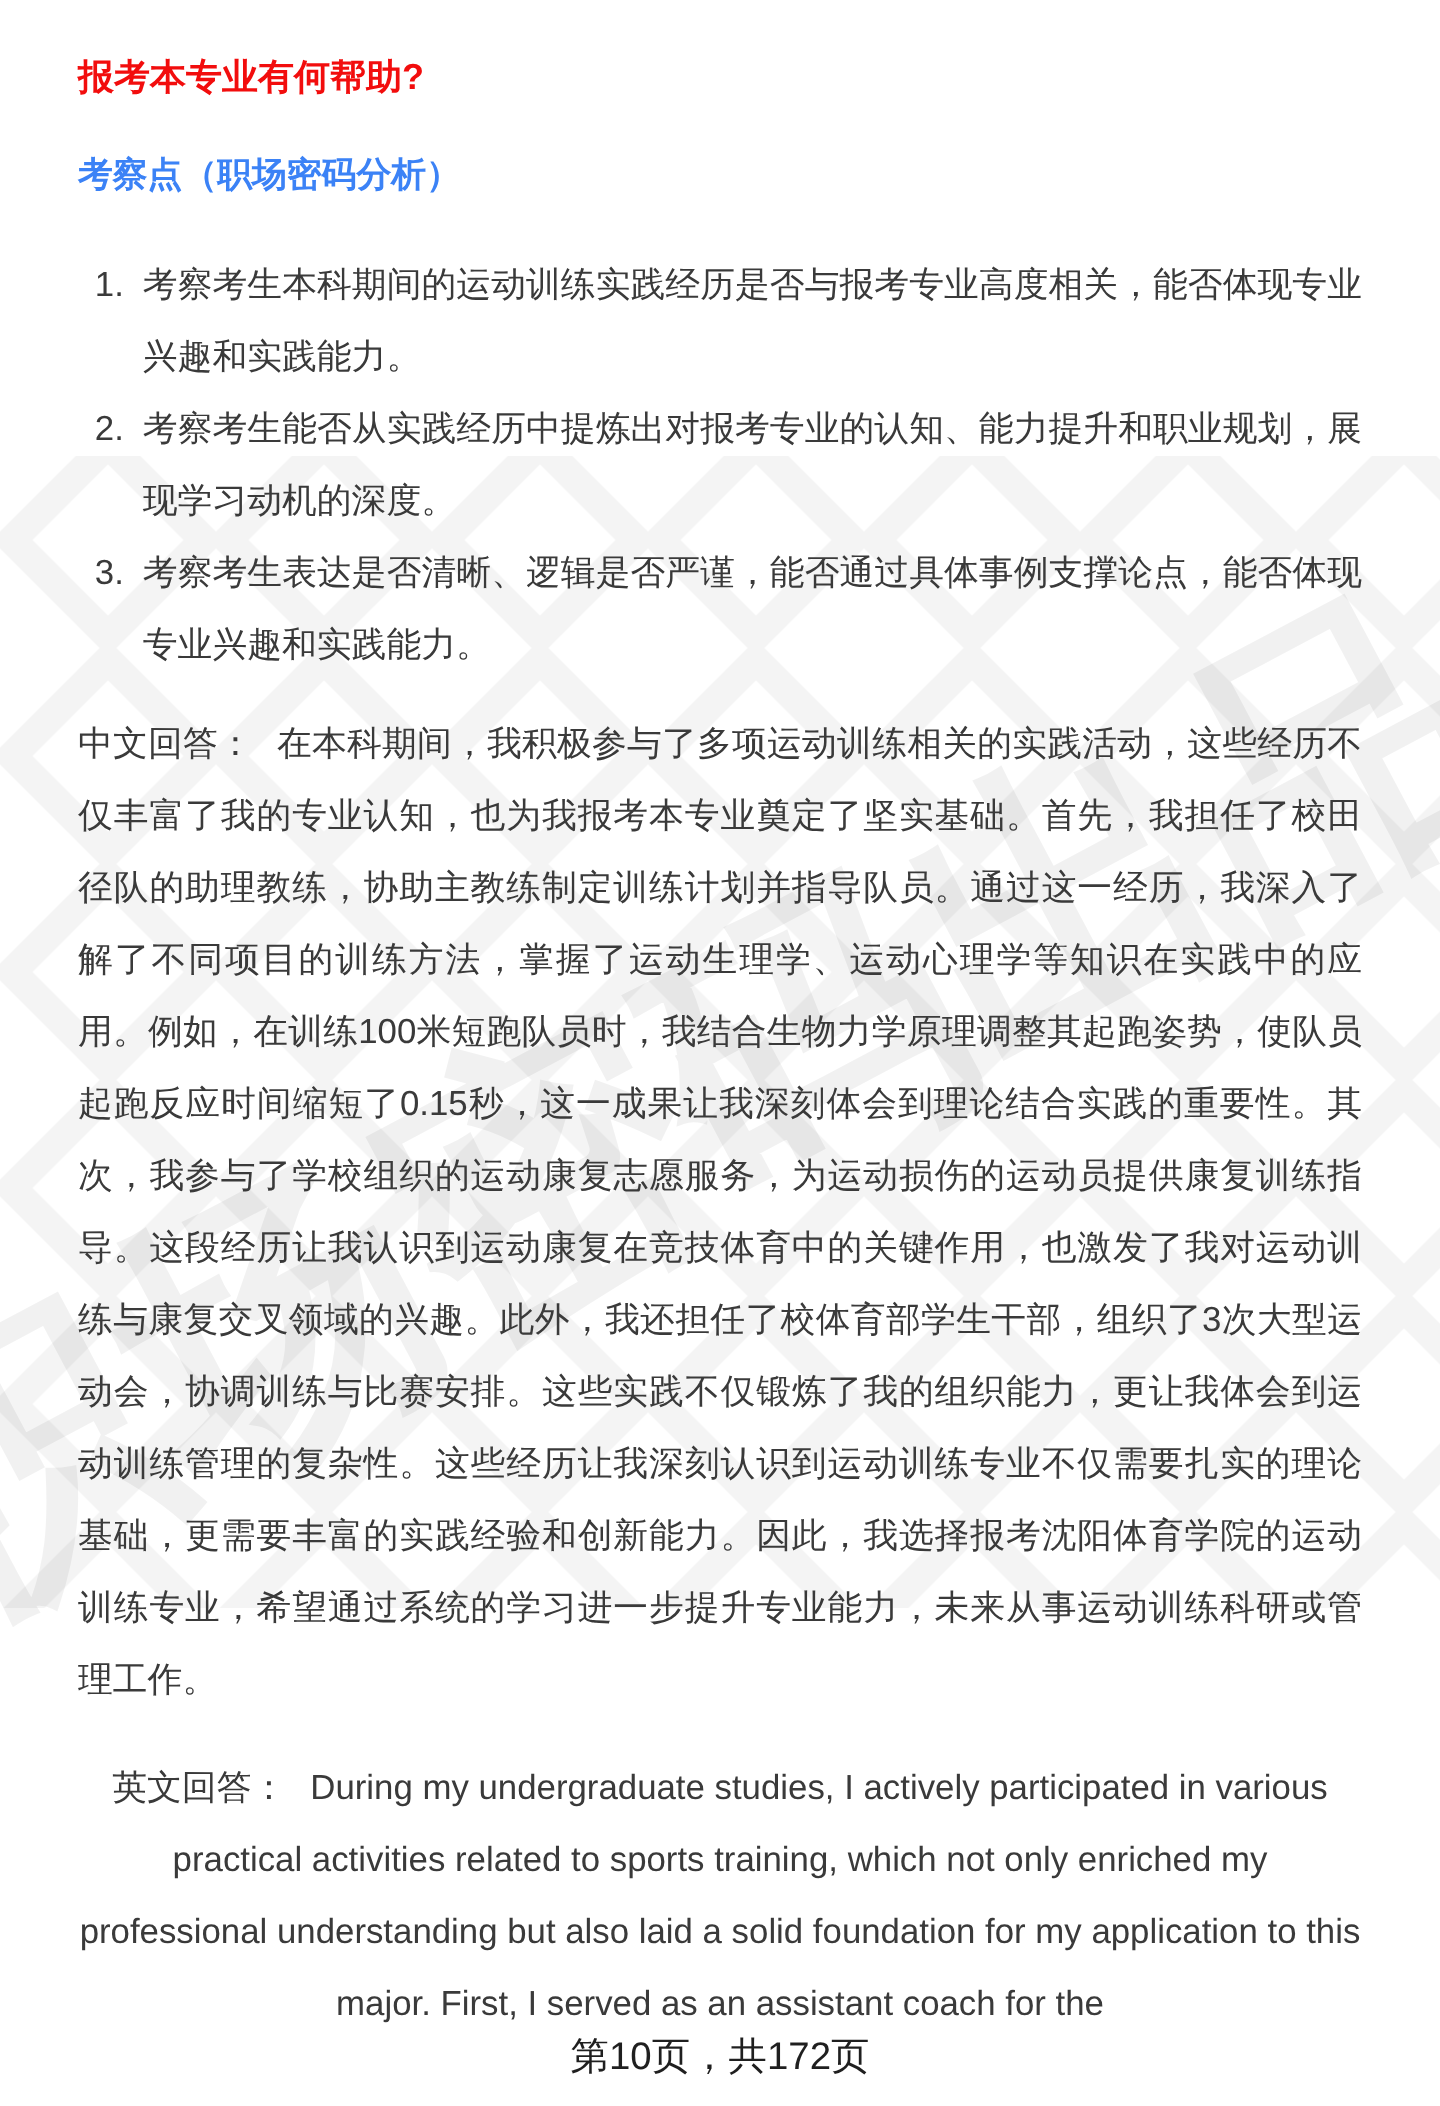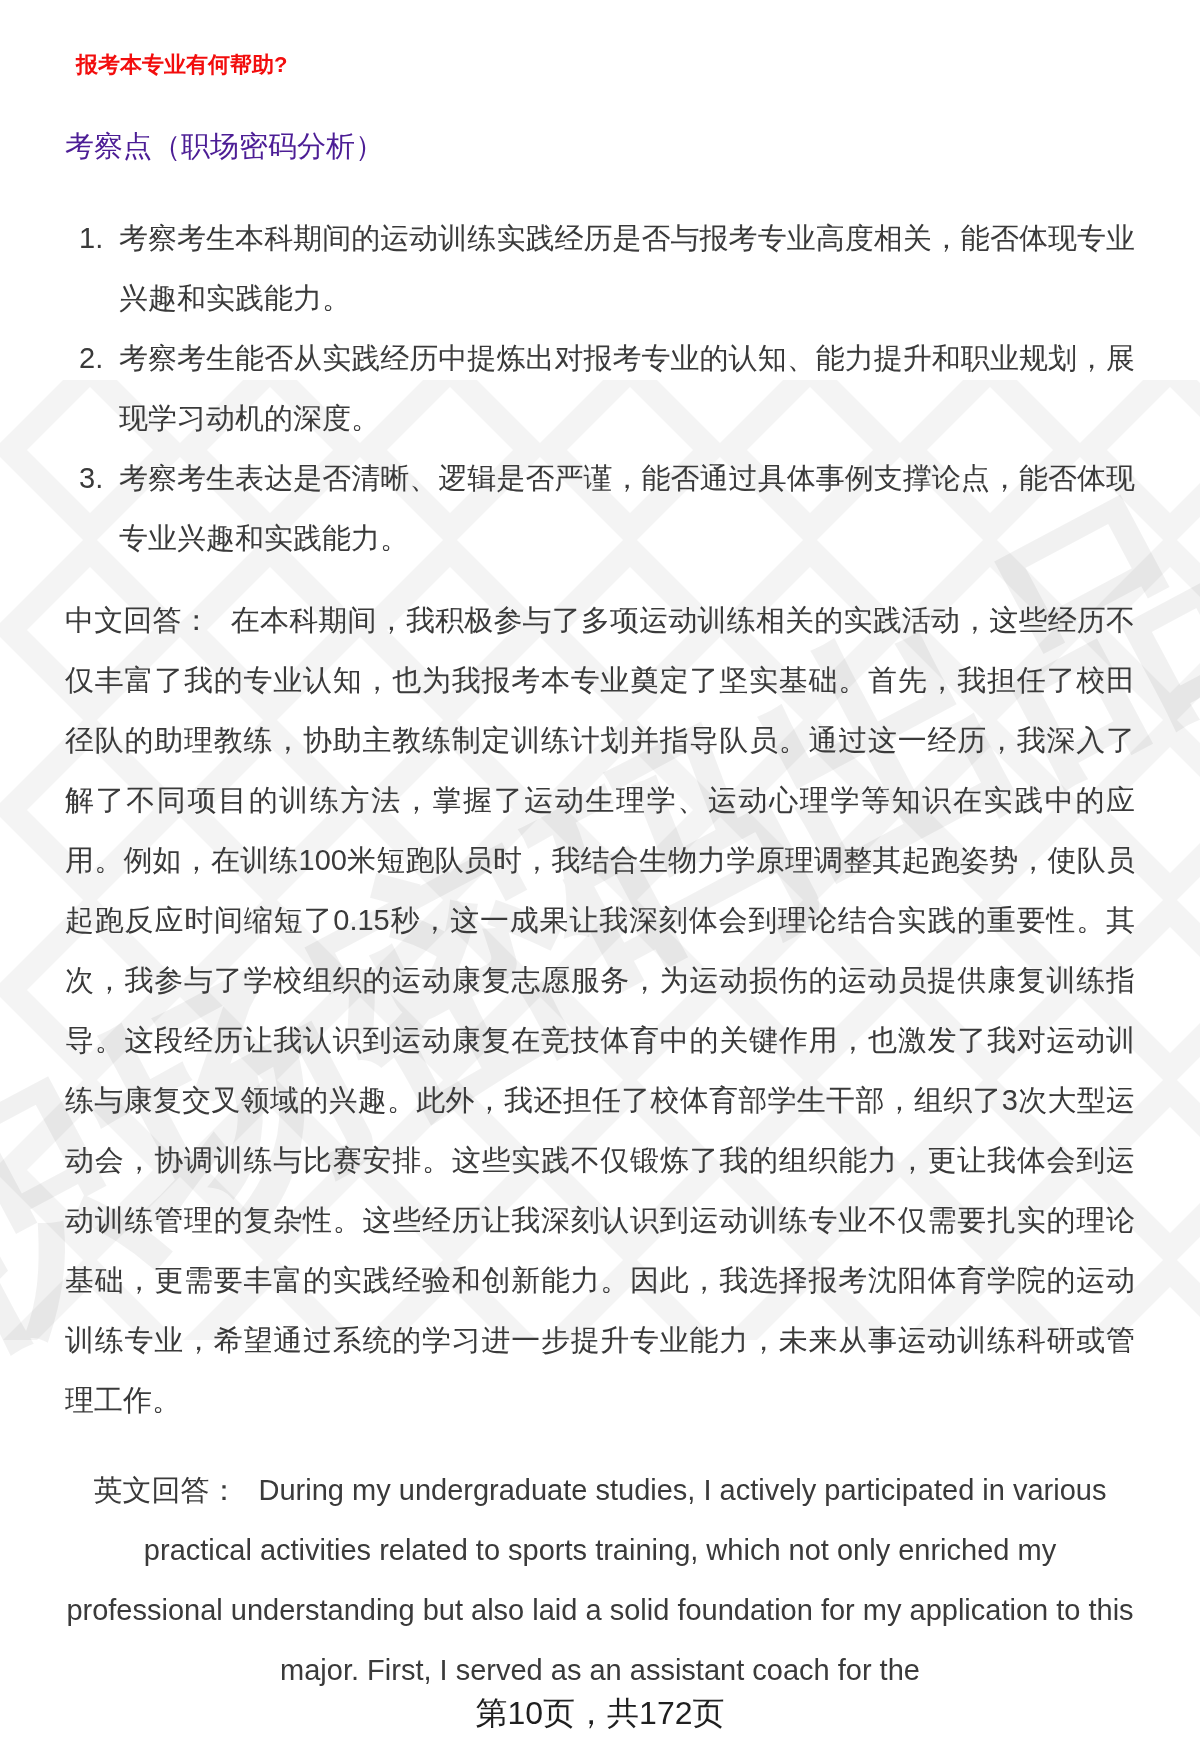--- a/index.html
+++ b/index.html
@@ -20,32 +20,32 @@
     z-index: 0;
     pointer-events: none;
   }
   
   .content {
     position: relative;
     z-index: 1;
     padding: 0 65px;
   }
   .question-title {
-    margin: 46px 11px 0;
-    font-size: 22px;
+    margin: 46px 0 0;
+    font-size: 30px;
     line-height: 38px;
     font-weight: 700;
     color: #f20d0d;
   }
   .section-heading {
     margin: 44px 0 0;
     font-size: 29px;
     line-height: 36px;
-    font-weight: 400;
-    color: #4c1d95;
+    font-weight: 700;
+    color: #3b82f6;
   }
   .checkpoint-list {
     margin-top: 44px;
     padding-left: 14px;
     font-size: 29px;
     line-height: 60px;
   }
   .checkpoint-item { display: flex; }
   .checkpoint-num {
     flex: 0 0 40px;

